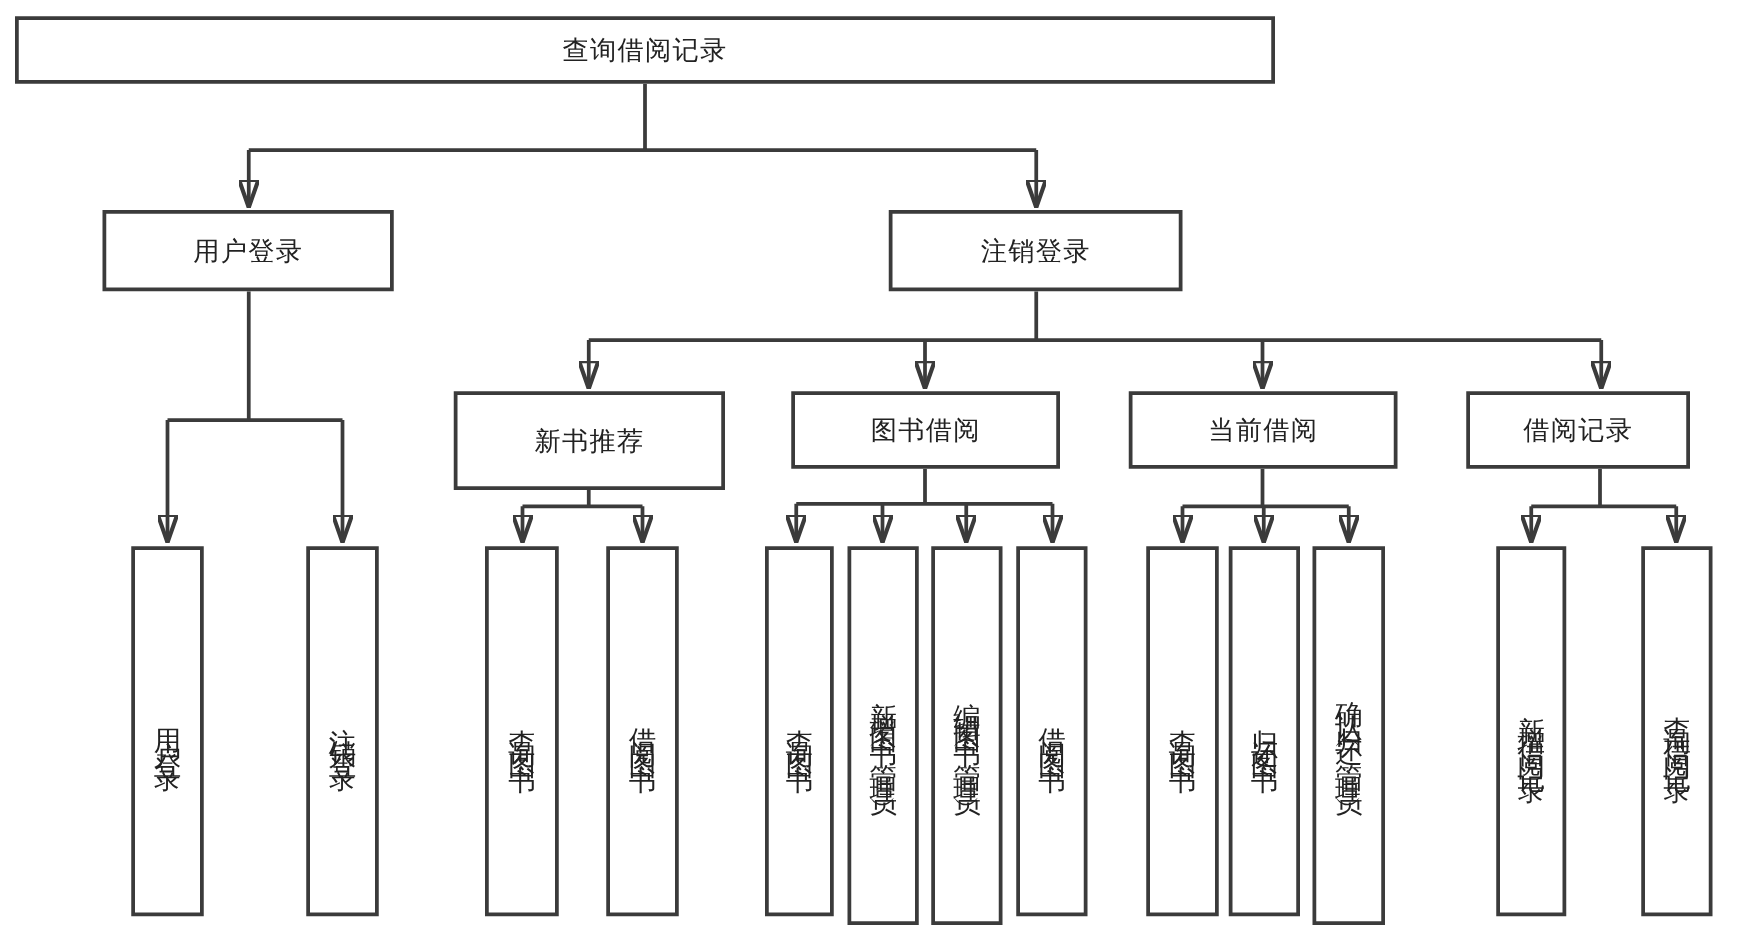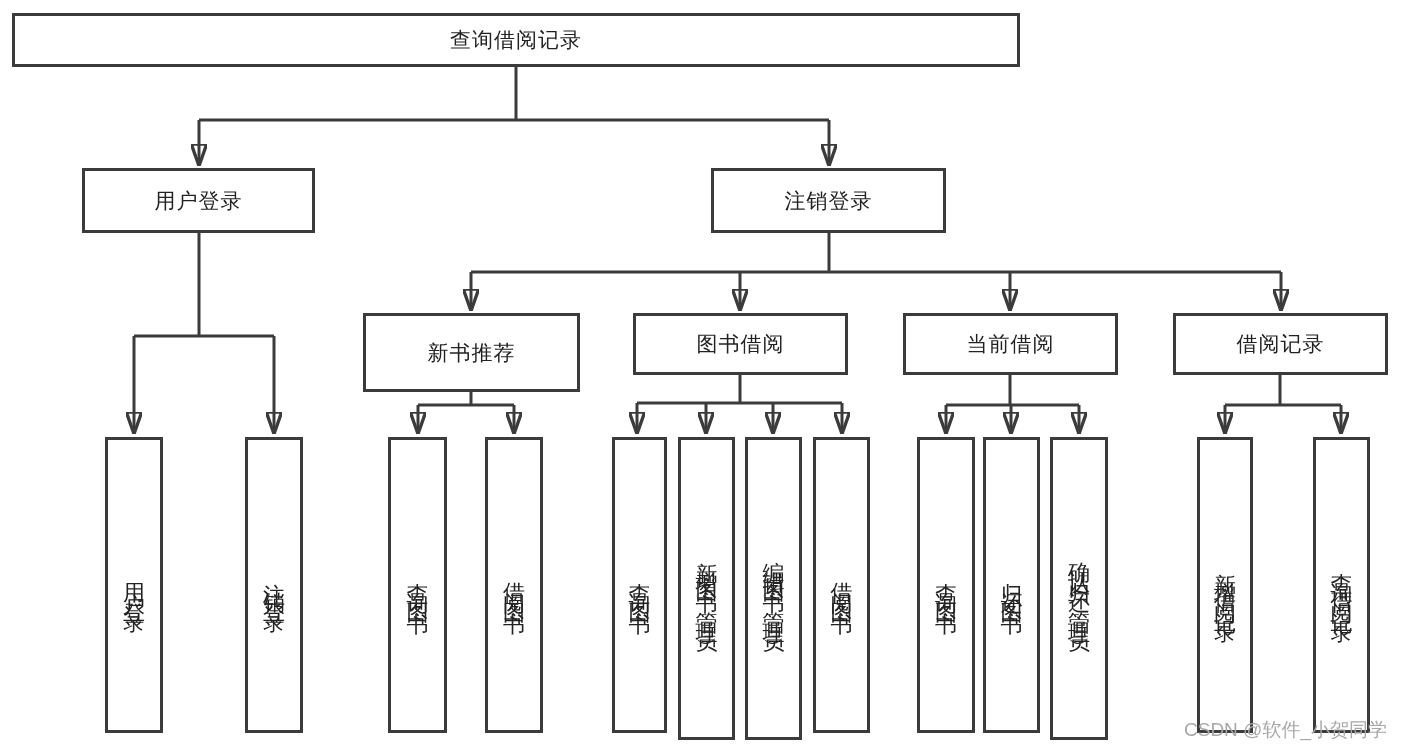--- a/index.html
+++ b/index.html
@@ -113,21 +113,21 @@
 
   <div class="node" style="left:363px;top:313px;width:217px;height:79px;">
     <span>新书推荐</span>
   </div>
   <div class="node" style="left:903px;top:313px;width:215px;height:62px;">
     <span>当前借阅</span>
   </div>
   <div class="node" style="left:633px;top:313px;width:215px;height:62px;">
     <span>图书借阅</span>
   </div>
-  <div class="node" style="left:1173px;top:313px;width:215px;height:62px;">
+  <div class="node" style="left:1173px;top:313px;width:179px;height:62px;">
     <span>借阅记录</span>
   </div>
 
   <div class="leaf" style="left:105px;top:437px;width:58px;height:296px;">
     <span class="vtext">用户登录</span>
   </div>
   <div class="leaf" style="left:245px;top:437px;width:58px;height:296px;">
     <span class="vtext">注销登录</span>
   </div>
 
@@ -161,15 +161,14 @@
     <span class="vtext">确认归还（管理员）</span>
   </div>
 
   <div class="leaf" style="left:1197px;top:437px;width:56px;height:296px;">
     <span class="vtext">新增借阅记录</span>
   </div>
   <div class="leaf" style="left:1313px;top:437px;width:57px;height:296px;">
     <span class="vtext">查询借阅记录</span>
   </div>
 
-  <div class="watermark">CSDN @软件_小贺同学</div>
 
 </div>
 
 </body></html>

